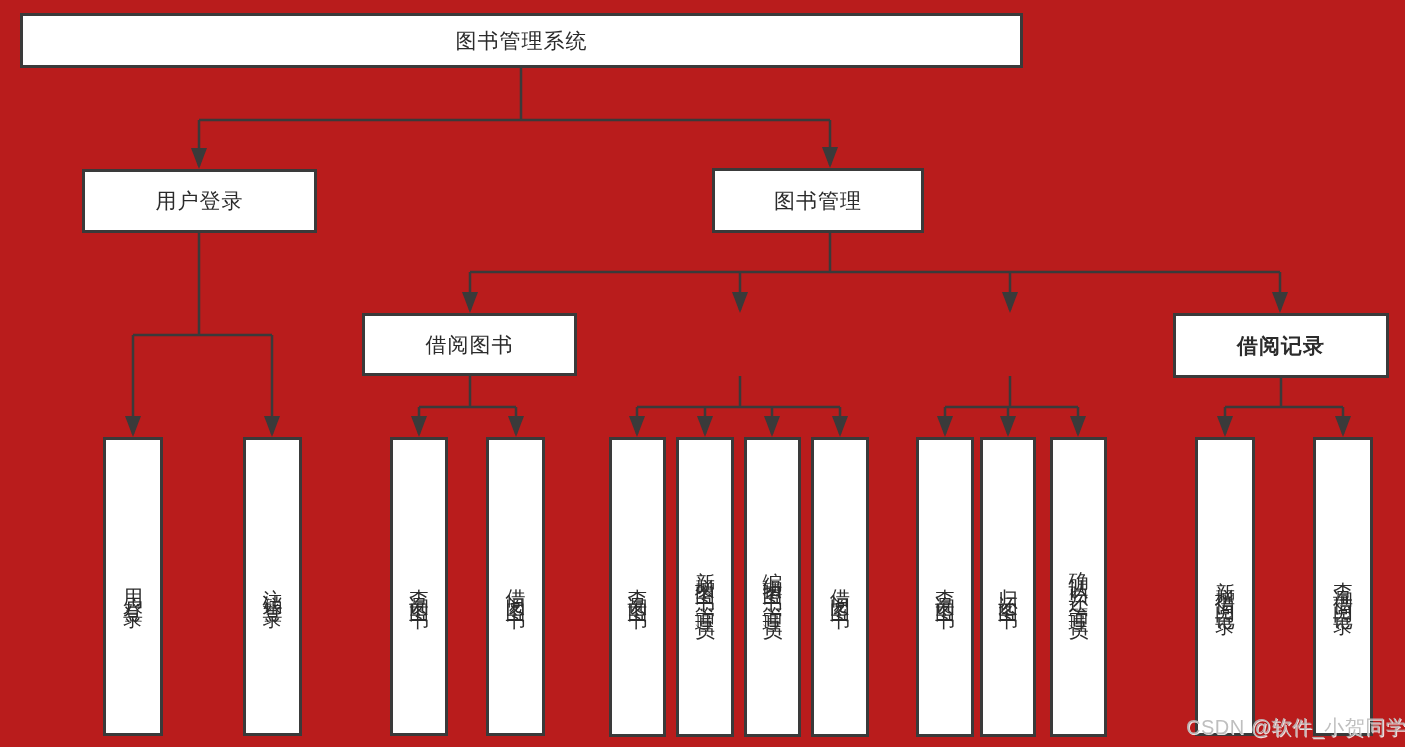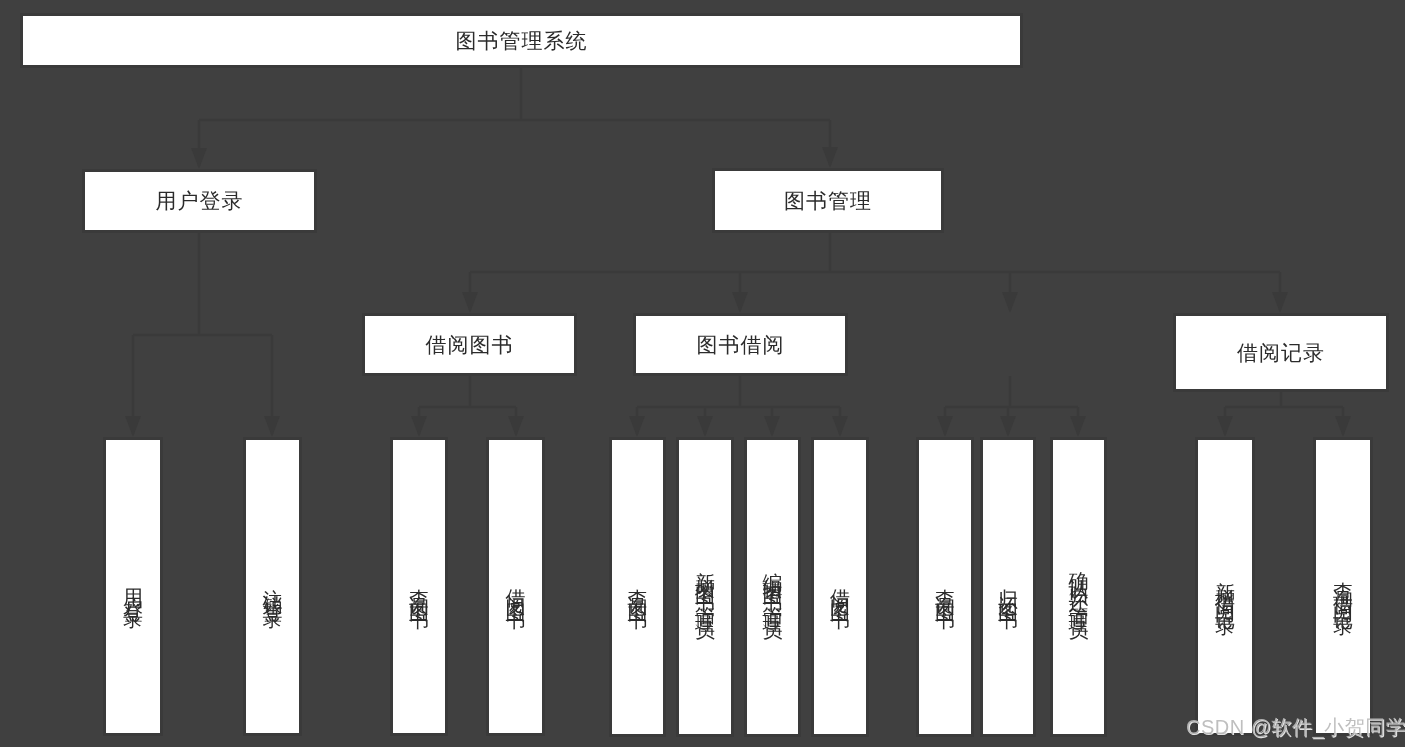--- a/index.html
+++ b/index.html
@@ -4,21 +4,21 @@
 <style>
   html, body {
     margin: 0;
     padding: 0;
     background: #ffffff;
   }
   #canvas {
     position: relative;
     width: 1405px;
     height: 747px;
-    background: #404040;
+    background: #b91c1c;
     overflow: hidden;
     font-family: "Liberation Sans", "DejaVu Sans", sans-serif;
   }
   #connectors {
     position: absolute;
     left: 0;
     top: 0;
     z-index: 1;
   }
   .node {
@@ -96,31 +96,28 @@
     </g>
   </svg>
 
   <div class="node" style="left:20px; top:13px; width:1003px; height:55px;">
     <span class="hlabel">图书管理系统</span>
   </div>
 
   <div class="node" style="left:82px; top:169px; width:235px; height:64px;">
     <span class="hlabel">用户登录</span>
   </div>
-  <div class="node" style="left:712px; top:168px; width:232px; height:65px;">
+  <div class="node" style="left:712px; top:168px; width:212px; height:65px;">
     <span class="hlabel">图书管理</span>
   </div>
 
   <div class="node" style="left:362px; top:313px; width:215px; height:63px;">
     <span class="hlabel">借阅图书</span>
   </div>
-  <div class="node" style="left:633px; top:313px; width:215px; height:63px;">
-    <span class="hlabel">图书借阅</span>
-  </div>
-  <div class="node" style="left:1173px; top:313px; width:216px; height:79px;">
+  <div class="node" style="left:1173px; top:313px; width:216px; height:65px;font-weight:bold;">
     <span class="hlabel">借阅记录</span>
   </div>
 
   <div class="node" style="left:103px; top:437px; width:60px; height:299px;">
     <span class="vlabel">用户登录</span>
   </div>
   <div class="node" style="left:243px; top:437px; width:59px; height:299px;">
     <span class="vlabel">注销登录</span>
   </div>
   <div class="node" style="left:390px; top:437px; width:58px; height:299px;">

